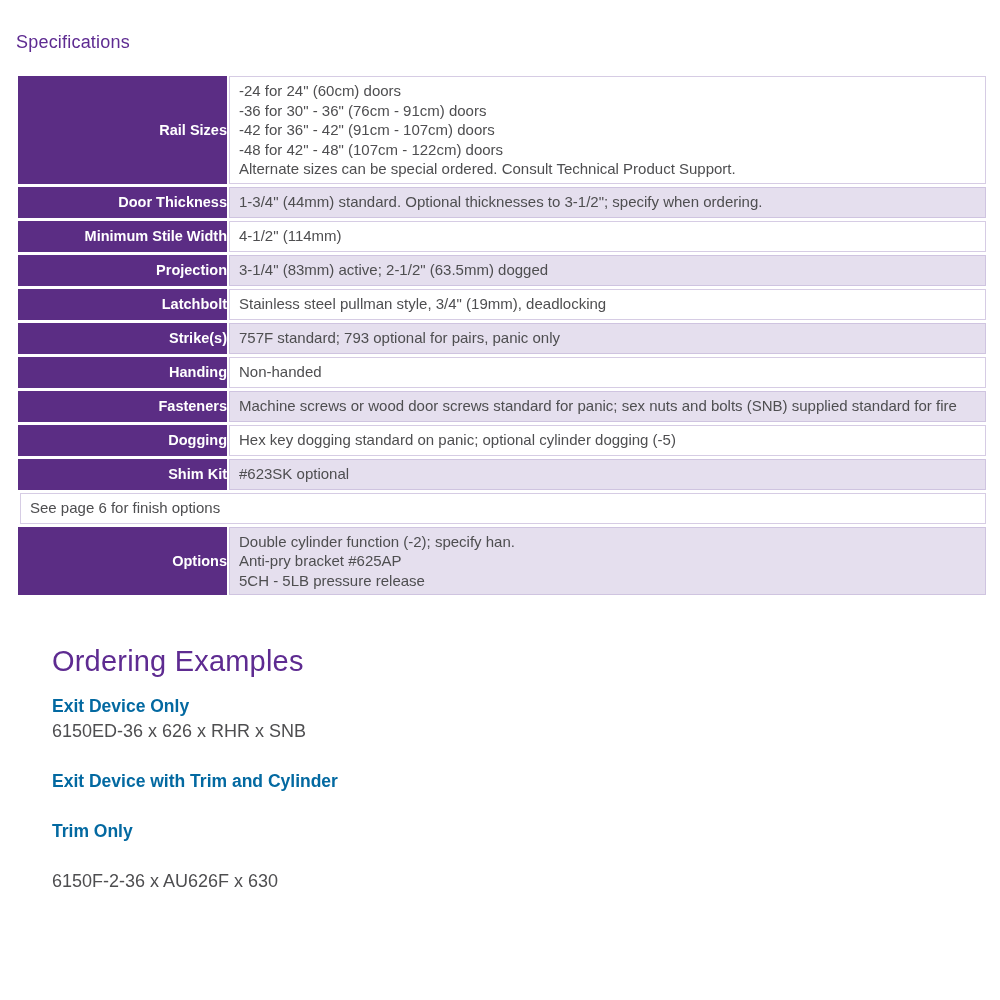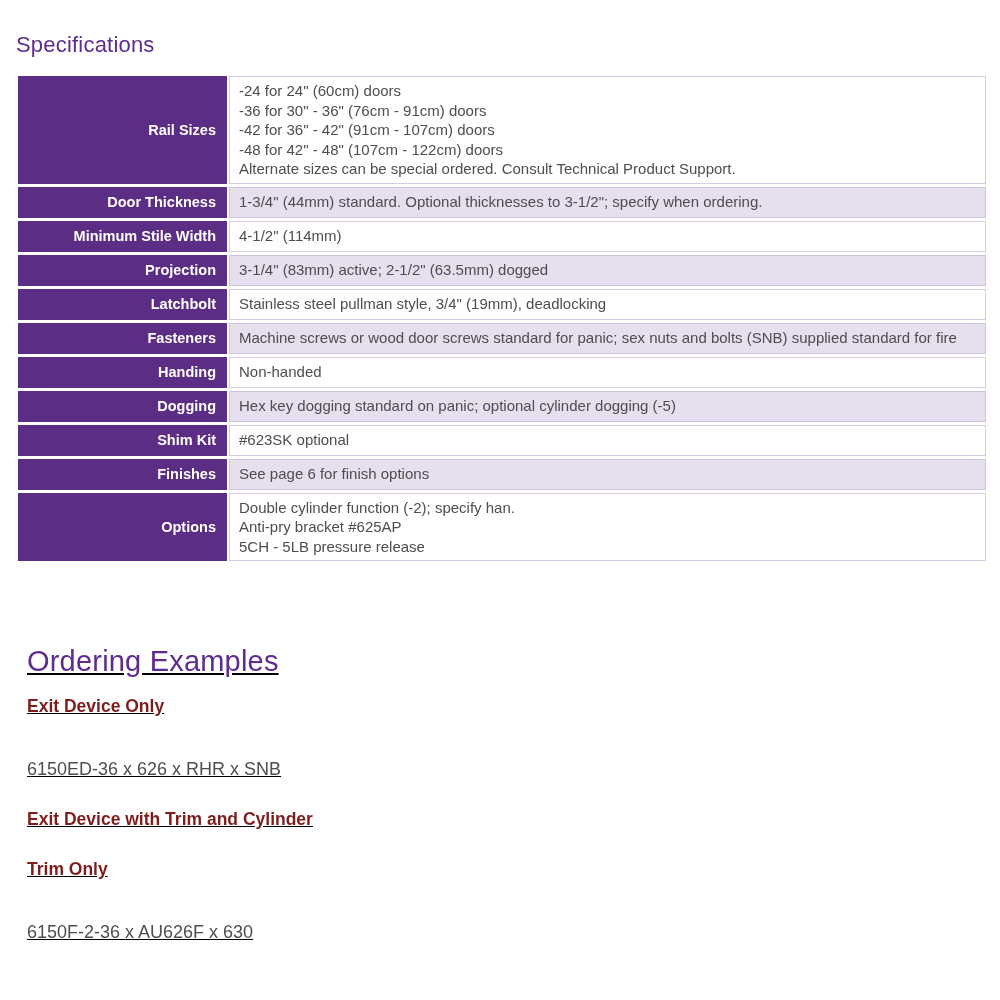--- a/index.html
+++ b/index.html
@@ -13,21 +13,21 @@
     width: 1000px;
     height: 1000px;
     background: #ffffff;
     overflow: hidden;
   }
   .specs-title {
     position: absolute;
     left: 16px;
     top: 32px;
     margin: 0;
-    font-size: 22px;
+    font-size: 18px;
     font-weight: 500;
     color: #5e2b91;
     letter-spacing: 0.2px;
   }
   .spec-table {
     position: absolute;
     left: 18px;
     top: 76px;
     width: 968px;
   }
@@ -40,21 +40,20 @@
     width: 209px;
     flex: 0 0 209px;
     background: #5b2d84;
     color: #ffffff;
     font-weight: bold;
     font-size: 14.5px;
     display: flex;
     align-items: center;
     justify-content: flex-end;
     text-align: right;
-    padding-right: 11px;
     box-sizing: border-box;
   }
   .spec-value {
     flex: 1;
     margin-left: 2px;
     background: #ffffff;
     border: 1px solid #d6cce4;
     color: #4e4e50;
     font-size: 15px;
     line-height: 19.5px;
@@ -64,47 +63,45 @@
     display: flex;
     flex-direction: column;
     justify-content: center;
   }
   .spec-row:nth-child(even) .spec-value {
     background: #e5dfee;
     border-color: #cfc4e0;
   }
   .ordering {
     position: absolute;
-    left: 27px;
+    left: 52px;
     top: 645px;
     width: 900px;
-    text-decoration: underline;
   }
   .ordering-title {
     margin: 0 0 16px 0;
     font-size: 29px;
     font-weight: 500;
     color: #5e2b91;
     letter-spacing: 0.2px;
   }
   .example {
     margin-bottom: 25px;
   }
   .example-title {
     font-size: 17.5px;
     font-weight: bold;
-    color: #7f1d1d;
+    color: #0369a1;
     line-height: 25px;
   }
   .example-code {
     font-size: 18px;
     font-weight: normal;
     color: #4e4e50;
     line-height: 25px;
-    margin-top: 38px;
   }
 </style>
 </head>
 <body>
 
 <div class="page">
 
   <h1 class="specs-title">Specifications</h1>
 
   <div class="spec-table" id="spec-table">
@@ -136,45 +133,50 @@
           <div>3-1/4" (83mm) active; 2-1/2" (63.5mm) dogged</div>
         </div>
       </div>
       <div class="spec-row">
         <div class="spec-label">Latchbolt</div>
         <div class="spec-value">
           <div>Stainless steel pullman style, 3/4" (19mm), deadlocking</div>
         </div>
       </div>
       <div class="spec-row">
+        <div class="spec-label">Strike(s)</div>
+        <div class="spec-value">
+          <div>757F standard; 793 optional for pairs, panic only</div>
+        </div>
+      </div>
+      <div class="spec-row">
+        <div class="spec-label">Handing</div>
+        <div class="spec-value">
+          <div>Non-handed</div>
+        </div>
+      </div>
+      <div class="spec-row">
         <div class="spec-label">Fasteners</div>
         <div class="spec-value">
           <div>Machine screws or wood door screws standard for panic; sex nuts and bolts (SNB) supplied standard for fire</div>
         </div>
       </div>
       <div class="spec-row">
-        <div class="spec-label">Handing</div>
-        <div class="spec-value">
-          <div>Non-handed</div>
-        </div>
-      </div>
-      <div class="spec-row">
         <div class="spec-label">Dogging</div>
         <div class="spec-value">
           <div>Hex key dogging standard on panic; optional cylinder dogging (-5)</div>
         </div>
       </div>
       <div class="spec-row">
         <div class="spec-label">Shim Kit</div>
         <div class="spec-value">
           <div>#623SK optional</div>
         </div>
       </div>
       <div class="spec-row">
-        <div class="spec-label">Finishes</div>
         <div class="spec-value">
           <div>See page 6 for finish options</div>
         </div>
       </div>
       <div class="spec-row">
         <div class="spec-label">Options</div>
         <div class="spec-value">
           <div>Double cylinder function (-2); specify han.</div>
           <div>Anti-pry bracket #625AP</div>
           <div>5CH - 5LB pressure release</div>

